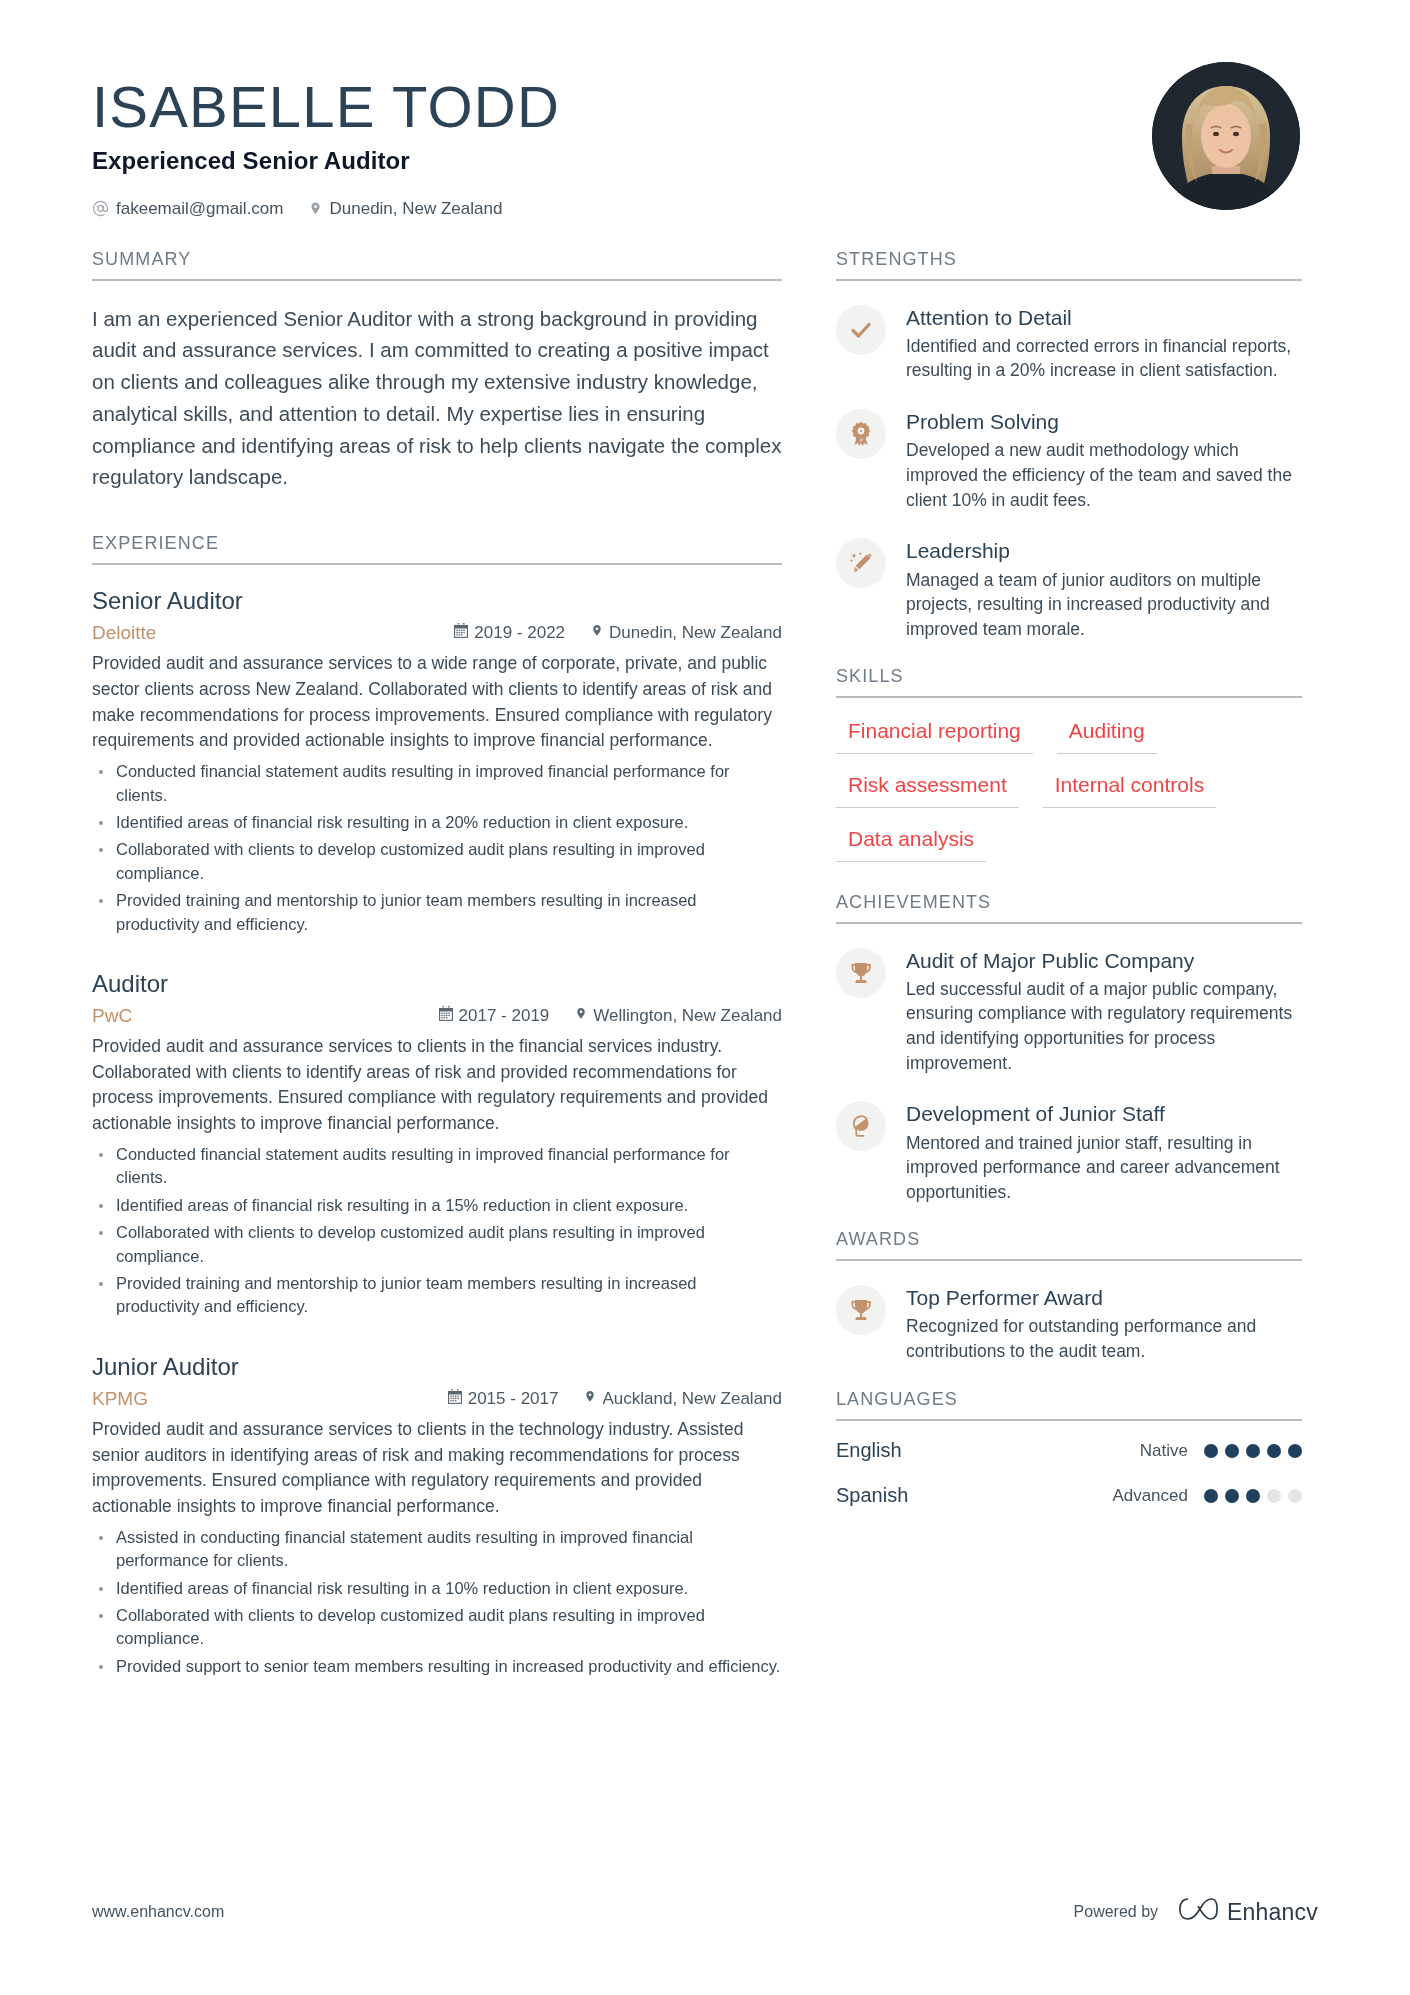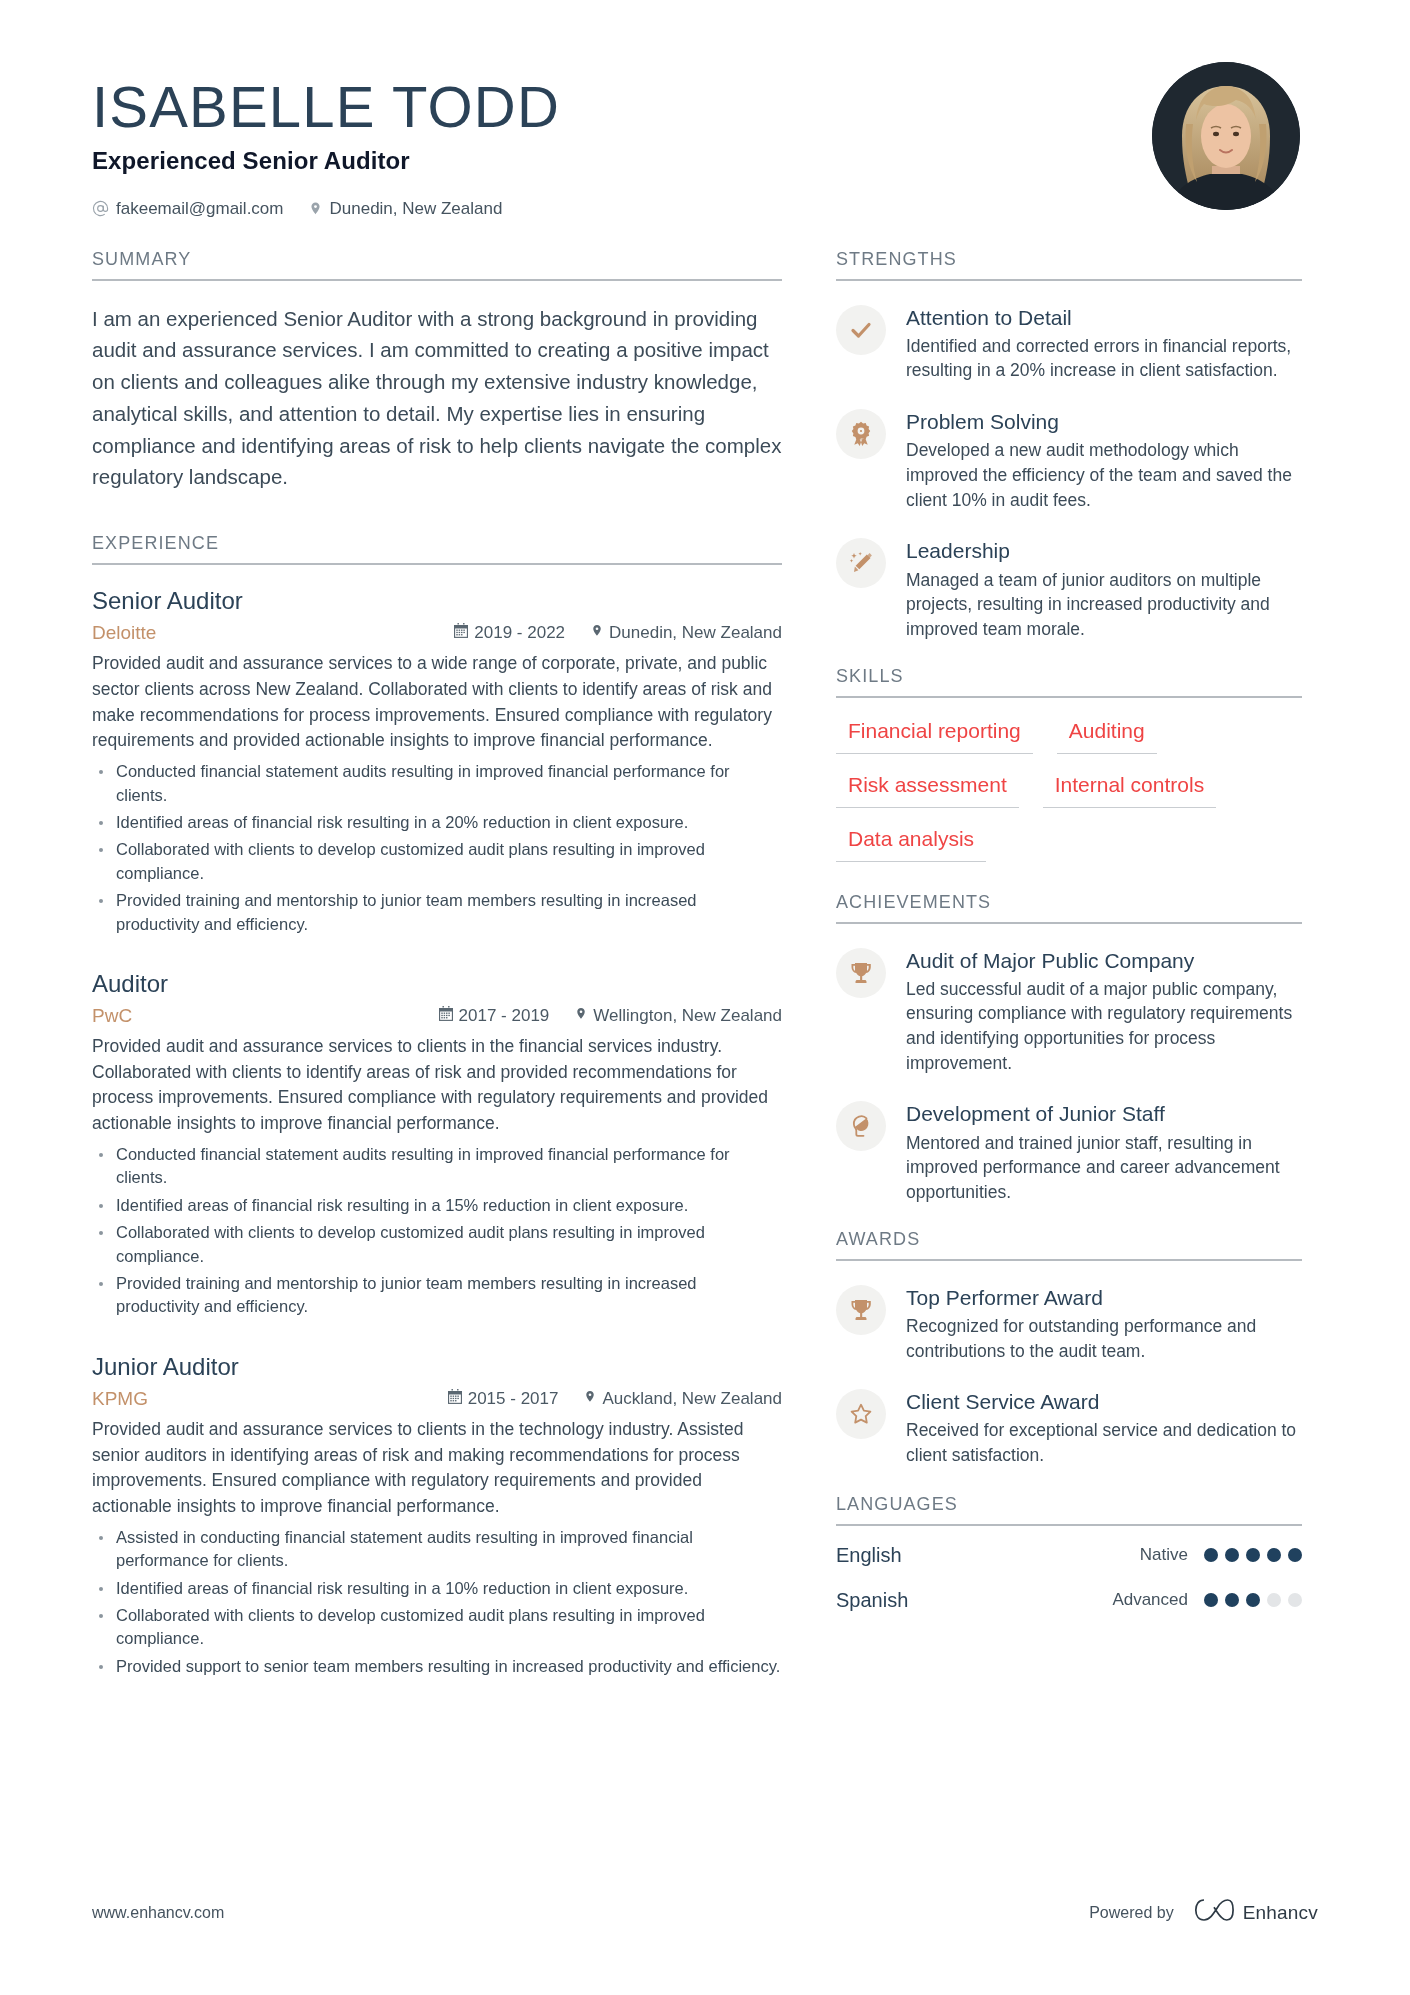--- a/index.html
+++ b/index.html
@@ -240,21 +240,21 @@
   .footer-right {
     display: flex;
     align-items: center;
     gap: 20px;
   }
   .powered-by { font-size: 16px; color: #45535f; }
   .brand {
     display: flex;
     align-items: center;
     gap: 9px;
-    font-size: 19px;
+    font-size: 23px;
     color: #2e3a45;
     letter-spacing: 0.2px;
   }
 </style>
 </head>
 <body>
 
 <div class="page">
 
   <div class="header">
@@ -554,31 +554,20 @@
               <span class="icon-bubble">
                 <svg width="24" height="24" viewBox="0 0 24 24" fill="#c3916a">
                   <path d="M18 3V2H6v1H2.5v3.2c0 2.9 2 5.3 4.7 5.9.8 1.6 2.2 2.8 3.9 3.2V19H8.2c-.9 0-1.7.7-1.7 1.7V22h11v-1.3c0-1-.8-1.7-1.7-1.7H13.2v-3.7c1.7-.4 3.1-1.6 3.9-3.2 2.7-.6 4.7-3 4.7-5.9V3H18zM4.3 6.2V4.8H6v5.1C5 9.3 4.3 8 4.3 6.2zm15.4 0c0 1.8-.7 3.1-1.7 3.7V4.8h1.7v1.4z"></path>
                 </svg>
               </span>
               <span class="icon-body">
                 <span class="icon-title" style="display:block">Top Performer Award</span>
                 <span class="icon-text" style="display:block">Recognized for outstanding performance and contributions to the audit team.</span>
               </span>
             </div>
-            <div class="icon-item">
-              <span class="icon-bubble">
-                <svg width="24" height="24" viewBox="0 0 24 24" fill="none" stroke="#c3916a" stroke-width="1.8" stroke-linejoin="round">
-                  <path d="M12 2.7l2.9 5.9 6.5.95-4.7 4.6 1.1 6.5L12 17.6l-5.8 3.05 1.1-6.5-4.7-4.6 6.5-.95z"></path>
-                </svg>
-              </span>
-              <span class="icon-body">
-                <span class="icon-title" style="display:block">Client Service Award</span>
-                <span class="icon-text" style="display:block">Received for exceptional service and dedication to client satisfaction.</span>
-              </span>
-            </div>
           </div>
       </div>
 
       <div class="section" style="margin-top:26px;">
         <div class="section-title tight">LANGUAGES</div>
         <div id="languages-list">
             <div class="lang-row">
               <span class="lang-name">English</span>
               <span class="lang-level">Native</span>
               <span class="dots">

